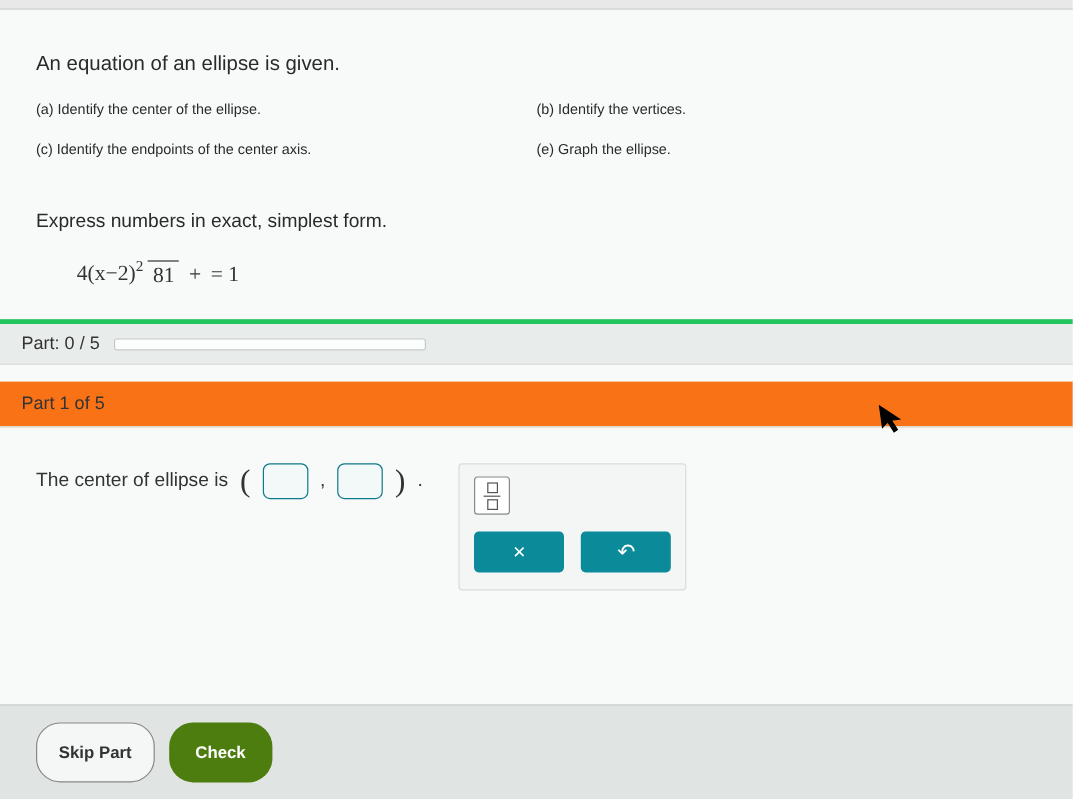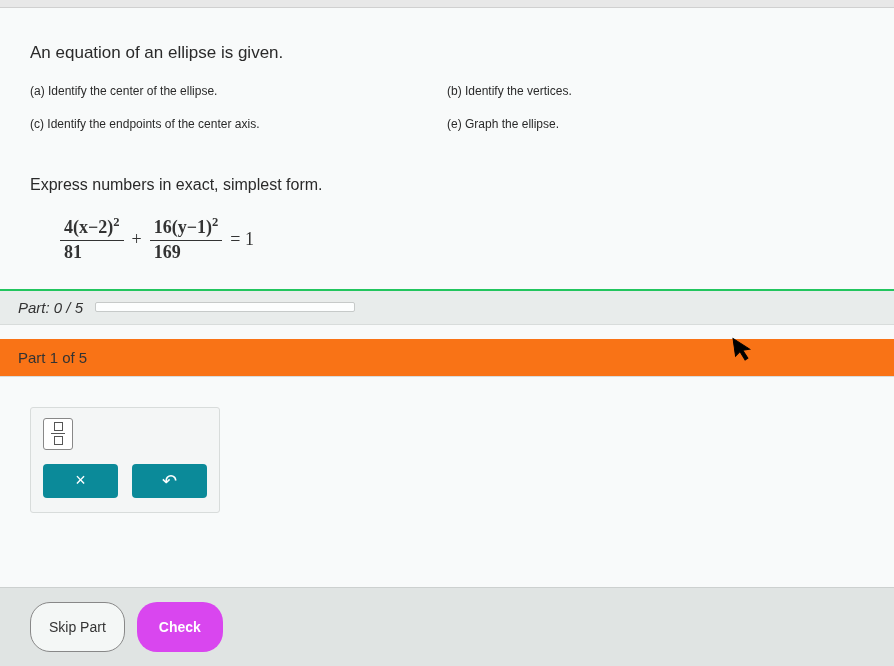--- a/index.html
+++ b/index.html
@@ -46,38 +46,36 @@
       font-family: Georgia, "Times New Roman", serif;
       font-size: 18px;
       display: flex;
       align-items: center;
       gap: 8px;
       margin-left: 30px;
       margin-bottom: 26px;
     }
     .frac {
       display: inline-flex;
-      flex-direction: column;
+      align-items: center;
       line-height: 1.1;
-      font-weight: bold;
     }
     .frac .num { padding: 0 4px 2px 4px; }
     .frac .den { border-top: 1.5px solid #333; padding: 2px 4px 0 4px; }
     .sup { font-size: 0.7em; vertical-align: super; }
     .progress-row {
       background: #e8eceb;
-      border-top: 2px solid #22c55e;
+      border-top: 4px solid #22c55e;
       border-bottom: 1px solid #d8dcdb;
       padding: 8px 18px;
       display: flex;
       align-items: center;
       gap: 12px;
       font-size: 15px;
       margin: 0 -30px;
-      font-style: italic;
     }
     .progress-label { white-space: nowrap; }
     .progress-bar {
       width: 260px;
       height: 10px;
       background: #fcfefe;
       border: 1px solid #c6cac9;
       border-radius: 2px;
     }
     .part-header {
@@ -157,29 +155,29 @@
       padding: 14px 30px;
       display: flex;
       gap: 12px;
     }
     .skip-btn {
       padding: 16px 18px;
       border-radius: 20px;
       border: 1.5px solid #888;
       background: #f4f7f6;
       font-size: 14px;
-      font-weight: 400;
+      font-weight: 700;
       color: #333;
       cursor: pointer;
     }
     .check-btn {
       padding: 8px 22px;
       border-radius: 20px;
       border: none;
-      background: #d946ef;
+      background: #4d7c0f;
       color: #fff;
       font-size: 14px;
       font-weight: 700;
       cursor: pointer;
     }
     .cursor {
       position: absolute;
       right: 140px;
       top: 336px;
       font-size: 24px;
@@ -203,35 +201,40 @@
   </div>
 
   <div class="instruction">Express numbers in exact, simplest form.</div>
 
   <div class="equation">
     <span class="frac">
       <span class="num"><span>4(x−2)</span><span class="sup">2</span></span>
       <span class="den">81</span>
     </span>
     <span>+</span>
-    <span class="frac">
-      <span class="num"><span>16(y−1)</span><span class="sup">2</span></span>
-      <span class="den">169</span>
-    </span>
     <span>= 1</span>
   </div>
 
   <div class="progress-row">
     <span class="progress-label">Part: 0 / 5</span>
     <div class="progress-bar"></div>
   </div>
 
   <div class="part-header">Part 1 of 5</div>
 
   <div class="answer-area">
+    <div class="answer-prompt">
+      <span>The center of ellipse is</span>
+      <span class="paren">(</span>
+      <input class="answer-box" style="">
+      <span>,</span>
+      <input class="answer-box" style="">
+      <span class="paren">)</span>
+      <span>.</span>
+    </div>
 
     <div class="tool-panel">
       <div class="tool-row1">
         <button class="frac-tool">
           <span class="sq"></span>
           <span class="bar"></span>
           <span class="sq"></span>
         </button>
       </div>
       <div class="tool-row2">

